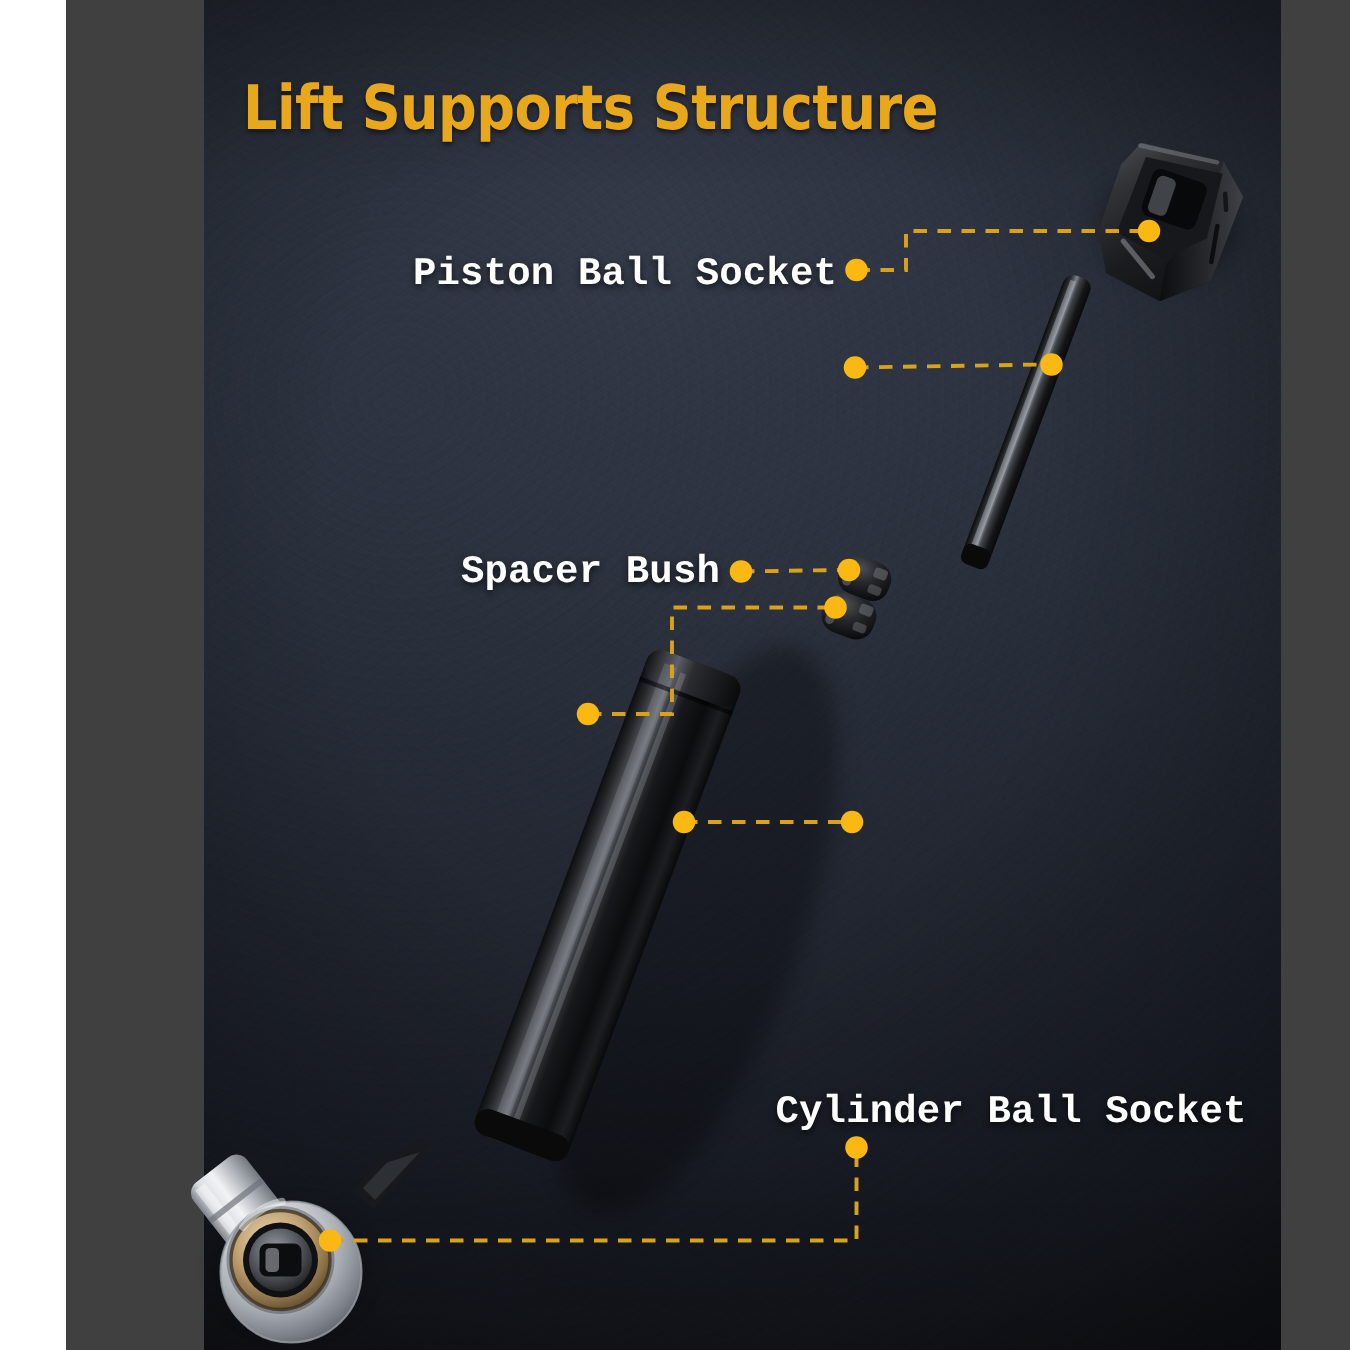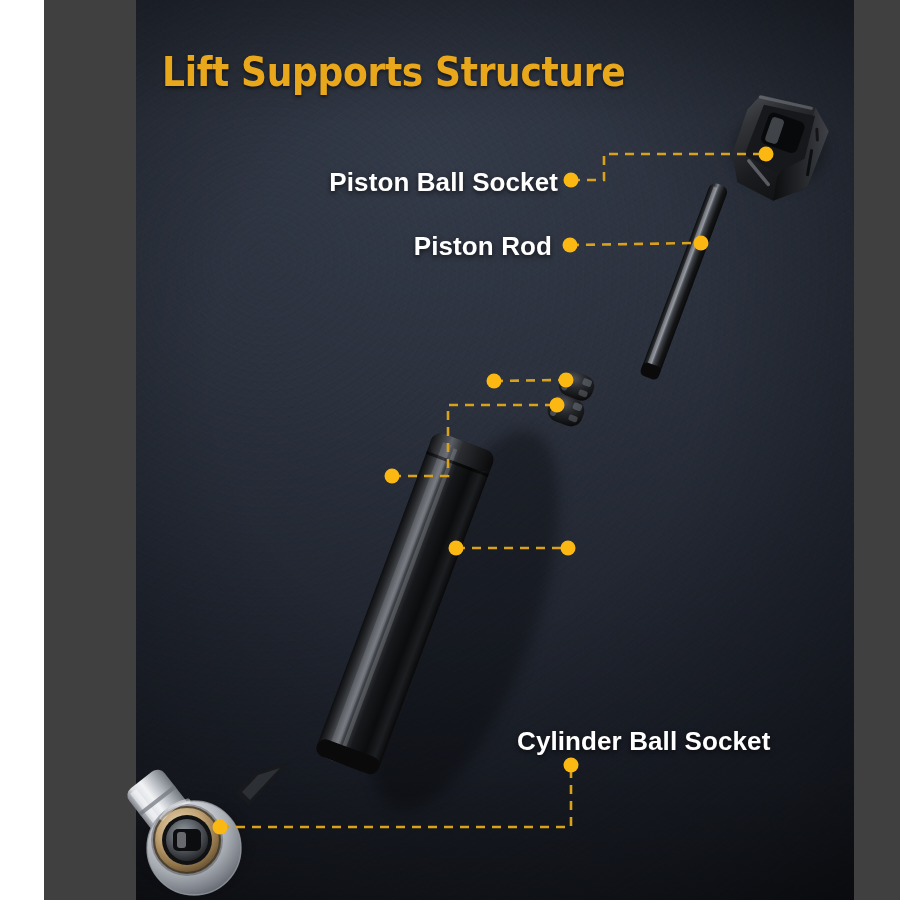--- a/index.html
+++ b/index.html
@@ -74,21 +74,21 @@
     text-shadow: 0 2px 4px rgba(0,0,0,.55);
     white-space: nowrap;
     user-select: none;
   }
 
   
   .label {
     position: absolute;
     margin: 0;
     color: #ffffff;
-    font-family: Liberation Sans, sans-serif;
+    font-family: Liberation Mono, monospace;
     font-weight: 700;
     font-size: 26px;
     line-height: 30px;
     letter-spacing: .1px;
     white-space: nowrap;
     text-shadow: 0 2px 5px rgba(0,0,0,.65);
     user-select: none;
   }
   .label.right { transform: translateX(-100%); }
 
@@ -107,21 +107,21 @@
 <div id="stage">
 
   <div id="panel">
     <div class="grain"></div>
     <div class="vignette"></div>
   </div>
 
   <h1 id="title">Lift Supports Structure</h1>
 
   <p class="label right" style="left:514px; top:167px;">Piston Ball Socket</p>
-  <p class="label right" style="left:508px; top:231px;">Piston Rod</p>
+  <p class="label right" style="left:436px; top:366px;">Spacer Bush</p>
   <p class="label" style="left:473px; top:726px;">Cylinder Ball Socket</p>
 
   <svg id="art" viewBox="0 0 900 900">
     <defs>
 
       <linearGradient id="cylBody" x1="0" y1="0" x2="1" y2="0">
         <stop offset="0%" stop-color="#0c0d0f"></stop>
         <stop offset="9%" stop-color="#232528"></stop>
         <stop offset="20%" stop-color="#4a4d52"></stop>
         <stop offset="28%" stop-color="#6f737a"></stop>

